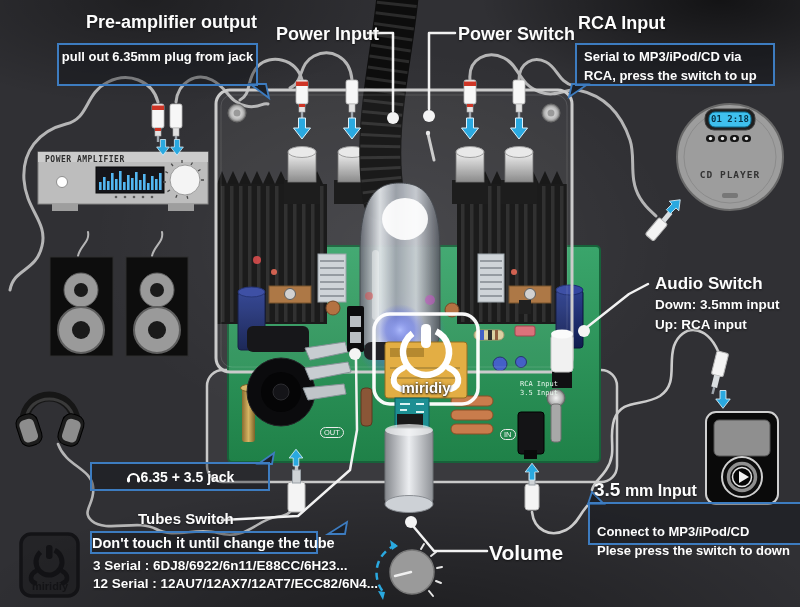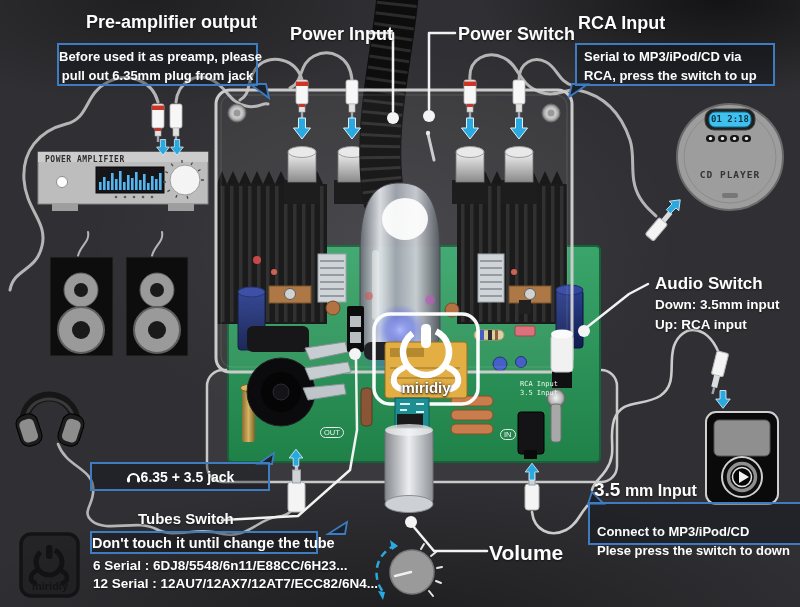--- a/index.html
+++ b/index.html
@@ -444,25 +444,24 @@
     <polygon points="572,84 588,84 569,97"></polygon>
     <polygon points="328,534 345,534 347,522"></polygon>
     <polygon points="258,464 272,464 274,453"></polygon>
     <polygon points="588,504 604,504 592,492"></polygon>
   </g>
 </svg>
 
 <div class="lbl" style="left:86px;top:12px;font-size:18px;">Pre-amplifier output</div>
 
 <div class="box" style="left:57px;top:43px;width:201px;height:43px;font-size:13px;line-height:19px;padding-top:2px;text-align:center;">
-  <div class="ln">Before used it as preamp, please</div>
   <div class="ln">pull out 6.35mm plug from jack</div>
 </div>
 
-<div class="lbl" style="left:276px;top:24px;font-size:18px;margin-left:14px;">Power Input</div>
+<div class="lbl" style="left:276px;top:24px;font-size:18px;">Power Input</div>
 <div class="lbl" style="left:458px;top:24px;font-size:18px;">Power Switch</div>
 <div class="lbl" style="left:578px;top:13px;font-size:18px;">RCA Input</div>
 
 <div class="box" style="left:575px;top:43px;width:200px;height:43px;font-size:13px;line-height:19px;padding:2px 0 0 7px;">
   <div class="ln">Serial to MP3/iPod/CD via</div>
   <div class="ln">RCA, press the switch to up</div>
 </div>
 
 <div class="lbl" style="left:655px;top:274px;font-size:17px;">Audio Switch</div>
 <div class="lbl" style="left:655px;top:297px;font-size:13.5px;">Down: 3.5mm input</div>
@@ -478,21 +477,21 @@
   </span>
   <span class="ln">6.35 + 3.5 jack</span>
 </div>
 
 <div class="lbl" style="left:138px;top:510px;font-size:15px;">Tubes Switch</div>
 
 <div class="box" style="left:90px;top:531px;width:228px;height:23px;font-size:14.5px;line-height:21px;text-align:center;">
   <div class="ln">Don't touch it until change the tube</div>
 </div>
 
-<div class="lbl" style="left:93px;top:558px;font-size:13.5px;">6 Serial : 6DJ8/5548/6n11/E88CC/6H23...</div>
+<div class="lbl" style="left:93px;top:558px;font-size:13.5px;">3 Serial : 6DJ8/6922/6n11/E88CC/6H23...</div>
 <div class="lbl" style="left:93px;top:576px;font-size:13.5px;">12 Serial : 12AU7/12AX7/12AT7/ECC82/6N4...</div>
 
 <div class="lbl" style="left:489px;top:541px;font-size:21px;">Volume</div>
 
 <div class="lbl" style="left:594px;top:479px;font-size:16px;">
   <span style="font-size:19px;">3.5</span>
   <span>mm Input</span>
 </div>
 
 <div class="box" style="left:588px;top:502px;width:216px;height:43px;font-size:13px;line-height:19px;padding:18px 0 0 7px;">

